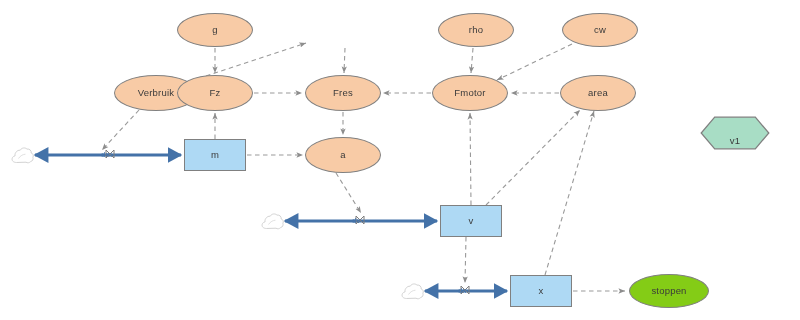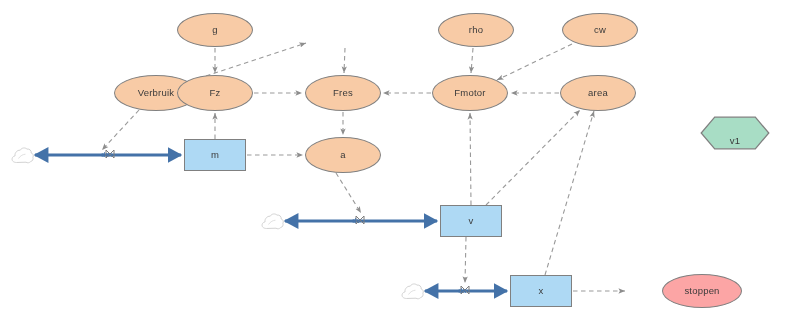--- a/index.html
+++ b/index.html
@@ -166,21 +166,21 @@
       </div>
       <div class="node ellipse" style="left: 432px; top: 75px; width: 76px; height: 36px; background: rgb(248, 203, 166); border-color: rgb(128, 128, 128);">
         <span class="node-label" style="color: rgb(59, 59, 59);">Fmotor</span>
       </div>
       <div class="node ellipse" style="left: 560px; top: 75px; width: 76px; height: 36px; background: rgb(248, 203, 166); border-color: rgb(128, 128, 128);">
         <span class="node-label" style="color: rgb(59, 59, 59);">area</span>
       </div>
       <div class="node ellipse" style="left: 305px; top: 137px; width: 76px; height: 36px; background: rgb(248, 203, 166); border-color: rgb(128, 128, 128);">
         <span class="node-label" style="color: rgb(59, 59, 59);">a</span>
       </div>
-      <div class="node ellipse" style="left: 662px; top: 274px; width: 80px; height: 34px; background: #fca5a5; border-color: rgb(128, 128, 128);">
+      <div class="node ellipse" style="left: 629px; top: 274px; width: 80px; height: 34px; background: #84cc16; border-color: rgb(128, 128, 128);">
         <span class="node-label" style="color: rgb(59, 59, 59);">stoppen</span>
       </div>
       <div class="node stock-box" style="left: 184px; top: 139px; width: 62px; height: 32px; background: rgb(174, 217, 244); border-color: rgb(128, 128, 128);">
         <span class="node-label" style="color: rgb(59, 59, 59);">m</span>
       </div>
       <div class="node stock-box" style="left: 440px; top: 205px; width: 62px; height: 32px; background: rgb(174, 217, 244); border-color: rgb(128, 128, 128);">
         <span class="node-label" style="color: rgb(59, 59, 59);">v</span>
       </div>
       <div class="node stock-box" style="left: 510px; top: 275px; width: 62px; height: 32px; background: rgb(174, 217, 244); border-color: rgb(128, 128, 128);">
         <span class="node-label" style="color: rgb(59, 59, 59);">x</span>

